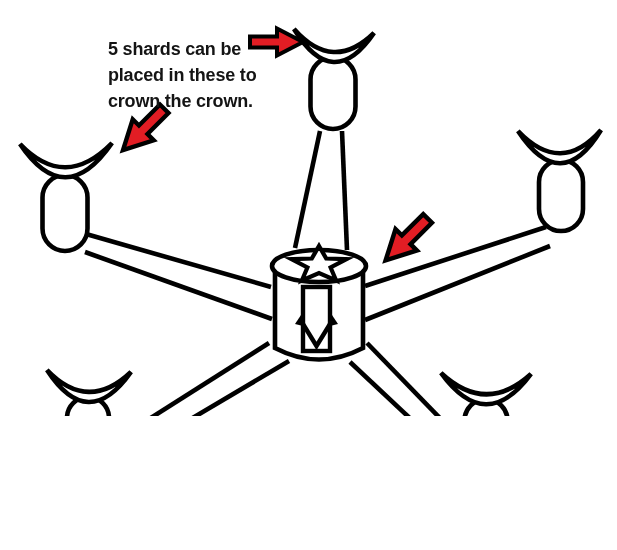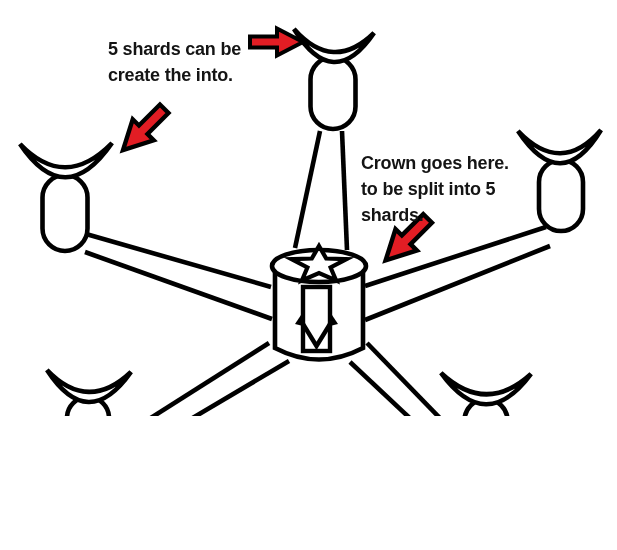--- a/index.html
+++ b/index.html
@@ -77,23 +77,19 @@
       </g>
     </g>
 
     <path d="M-26,-5.5 L1,-5.5 L1,-13.5 L27,0 L1,13.5 L1,5.5 L-26,5.5 Z" transform="translate(276,42)" stroke="#000" stroke-width="4" stroke-linejoin="miter" fill="#e21d24"></path>
     <path d="M-26,-5.5 L1,-5.5 L1,-13.5 L27,0 L1,13.5 L1,5.5 L-26,5.5 Z" transform="translate(144,129) rotate(135) scale(1.1)" stroke="#000" stroke-width="4" stroke-linejoin="miter" fill="#e21d24"></path>
     <path d="M-26,-5.5 L1,-5.5 L1,-13.5 L27,0 L1,13.5 L1,5.5 L-26,5.5 Z" transform="translate(407,239) rotate(135) scale(1.12)" stroke="#000" stroke-width="4" stroke-linejoin="miter" fill="#e21d24"></path>
   </svg>
 
   <div class="note" style="left:108px;top:36px">
     <div>5 shards can be</div>
-    <div>create the into.</div>
+    <div>placed in these to</div>
+    <div>crown the crown.</div>
   </div>
 
-  <div class="note" style="left:361px;top:150px">
-    <div>Crown goes here.</div>
-    <div>to be split into 5</div>
-    <div>shards.</div>
-  </div>
 
 
 </div>
 
 </body></html>

